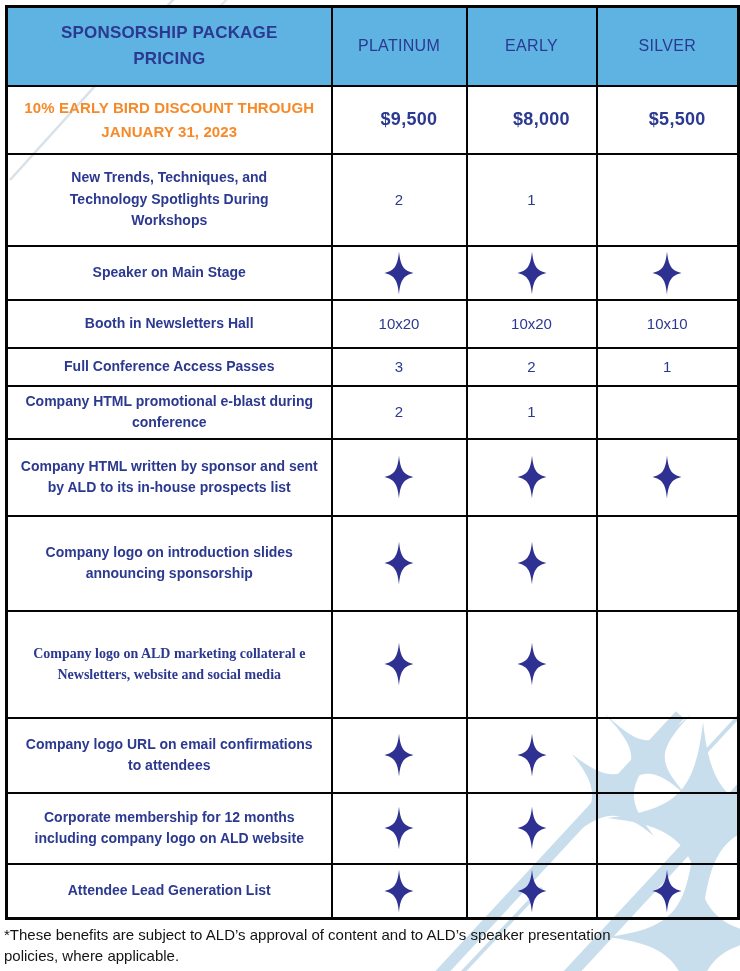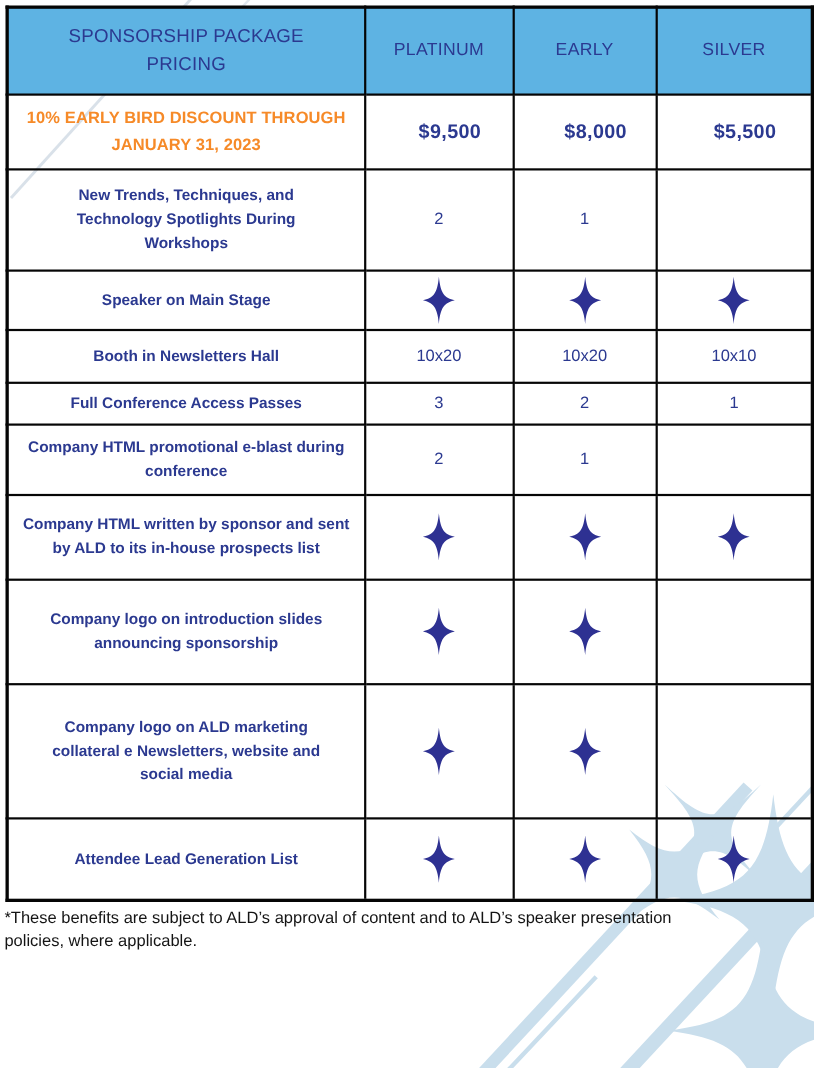--- a/index.html
+++ b/index.html
@@ -35,45 +35,45 @@
     border:2.5px solid var(--border);
     text-align:center;
     vertical-align:middle;
     padding:4px 8px;
     background:transparent;
   }
   thead tr{height:79px;}
   thead th{background:var(--header-bg);color:var(--navy);}
   .title-cell span{
     display:inline-block;max-width:245px;
-    font-size:17px;font-weight:400;line-height:1.55;letter-spacing:.2px;
+    font-size:17px;font-weight:700;line-height:1.55;letter-spacing:.2px;
   }
   .col-head{font-size:16px;font-weight:400;letter-spacing:.3px;text-align:center;}
   tbody th{color:var(--navy);font-weight:700;}
   .row-label{
     display:inline-block;max-width:302px;
     font-size:14px;line-height:1.55;
   }
   tbody tr:nth-child(2) .row-label{max-width:252px;}
   tbody tr:nth-child(9) .row-label{max-width:280px;}
   .discount{color:var(--orange) !important;}
   .discount .row-label{max-width:300px;font-size:15px;letter-spacing:.1px;}
   .price{font-size:18px;font-weight:700;color:var(--navy);letter-spacing:.3px;margin-left:20px;}
   .cell-text{font-size:15px;font-weight:500;color:var(--navy);}
   .star{display:block;margin:0 auto;width:30px;height:44px;fill:var(--star);}
   
   tbody tr:nth-child(1){height:68px;}
   tbody tr:nth-child(2){height:92px;}
   tbody tr:nth-child(3){height:51px;}
   tbody tr:nth-child(4){height:48px;}
   tbody tr:nth-child(5){height:38px;}
-  tbody tr:nth-child(6){height:64px;}
+  tbody tr:nth-child(6){height:53px;}
   tbody tr:nth-child(7){height:77px;}
   tbody tr:nth-child(8){height:95px;}
-  tbody tr:nth-child(9){height:122px;}
+  tbody tr:nth-child(9){height:107px;font-family:Liberation Serif, serif;}
   tbody tr:nth-child(10){height:75px;}
   tbody tr:nth-child(11){height:71px;}
   tbody tr:nth-child(12){height:51px;padding-left:44px;}
   .footnote{
     position:relative;z-index:1;
     margin:4px 0 0 4px;
     max-width:640px;
     font-size:15px;line-height:1.4;
     color:#141414;
   }
@@ -218,20 +218,48 @@
           </svg>
         </td>
         <td>
           <svg class="star" viewBox="0 0 60 88">
             <path d="M30 1 C33 32 40 39 59 44 C40 49 33 56 30 87 C27 56 20 49 1 44 C20 39 27 32 30 1 Z"></path>
           </svg>
         </td>
         <td></td>
       </tr>
       <tr>
+        <th class="row-label-cell"><span class="row-label">Company logo URL on email confirmations to attendees</span></th>
+        <td>
+          <svg class="star" viewBox="0 0 60 88">
+            <path d="M30 1 C33 32 40 39 59 44 C40 49 33 56 30 87 C27 56 20 49 1 44 C20 39 27 32 30 1 Z"></path>
+          </svg>
+        </td>
+        <td>
+          <svg class="star" viewBox="0 0 60 88">
+            <path d="M30 1 C33 32 40 39 59 44 C40 49 33 56 30 87 C27 56 20 49 1 44 C20 39 27 32 30 1 Z"></path>
+          </svg>
+        </td>
+        <td></td>
+      </tr>
+      <tr>
+        <th class="row-label-cell"><span class="row-label">Corporate membership for 12 months including company logo on ALD website</span></th>
+        <td>
+          <svg class="star" viewBox="0 0 60 88">
+            <path d="M30 1 C33 32 40 39 59 44 C40 49 33 56 30 87 C27 56 20 49 1 44 C20 39 27 32 30 1 Z"></path>
+          </svg>
+        </td>
+        <td>
+          <svg class="star" viewBox="0 0 60 88">
+            <path d="M30 1 C33 32 40 39 59 44 C40 49 33 56 30 87 C27 56 20 49 1 44 C20 39 27 32 30 1 Z"></path>
+          </svg>
+        </td>
+        <td></td>
+      </tr>
+      <tr>
         <th class="row-label-cell"><span class="row-label">Attendee Lead Generation List</span></th>
         <td>
           <svg class="star" viewBox="0 0 60 88">
             <path d="M30 1 C33 32 40 39 59 44 C40 49 33 56 30 87 C27 56 20 49 1 44 C20 39 27 32 30 1 Z"></path>
           </svg>
         </td>
         <td>
           <svg class="star" viewBox="0 0 60 88">
             <path d="M30 1 C33 32 40 39 59 44 C40 49 33 56 30 87 C27 56 20 49 1 44 C20 39 27 32 30 1 Z"></path>
           </svg>

